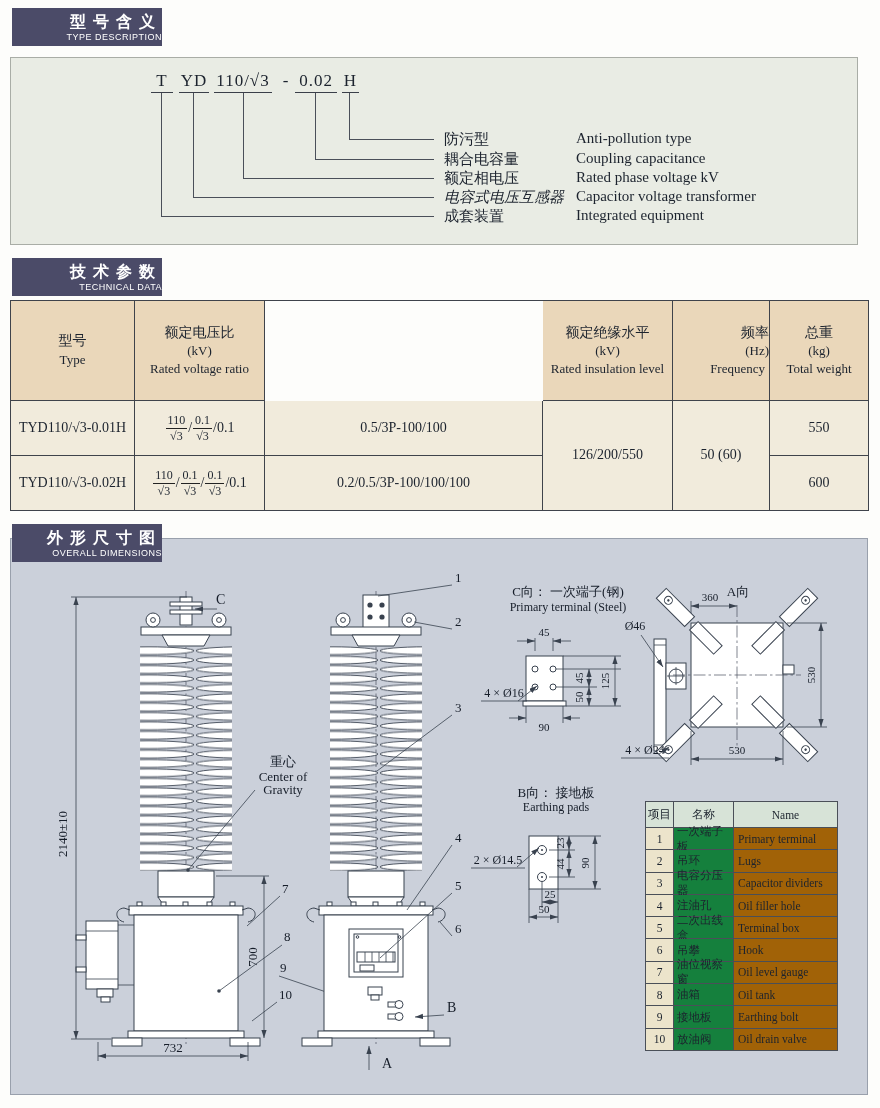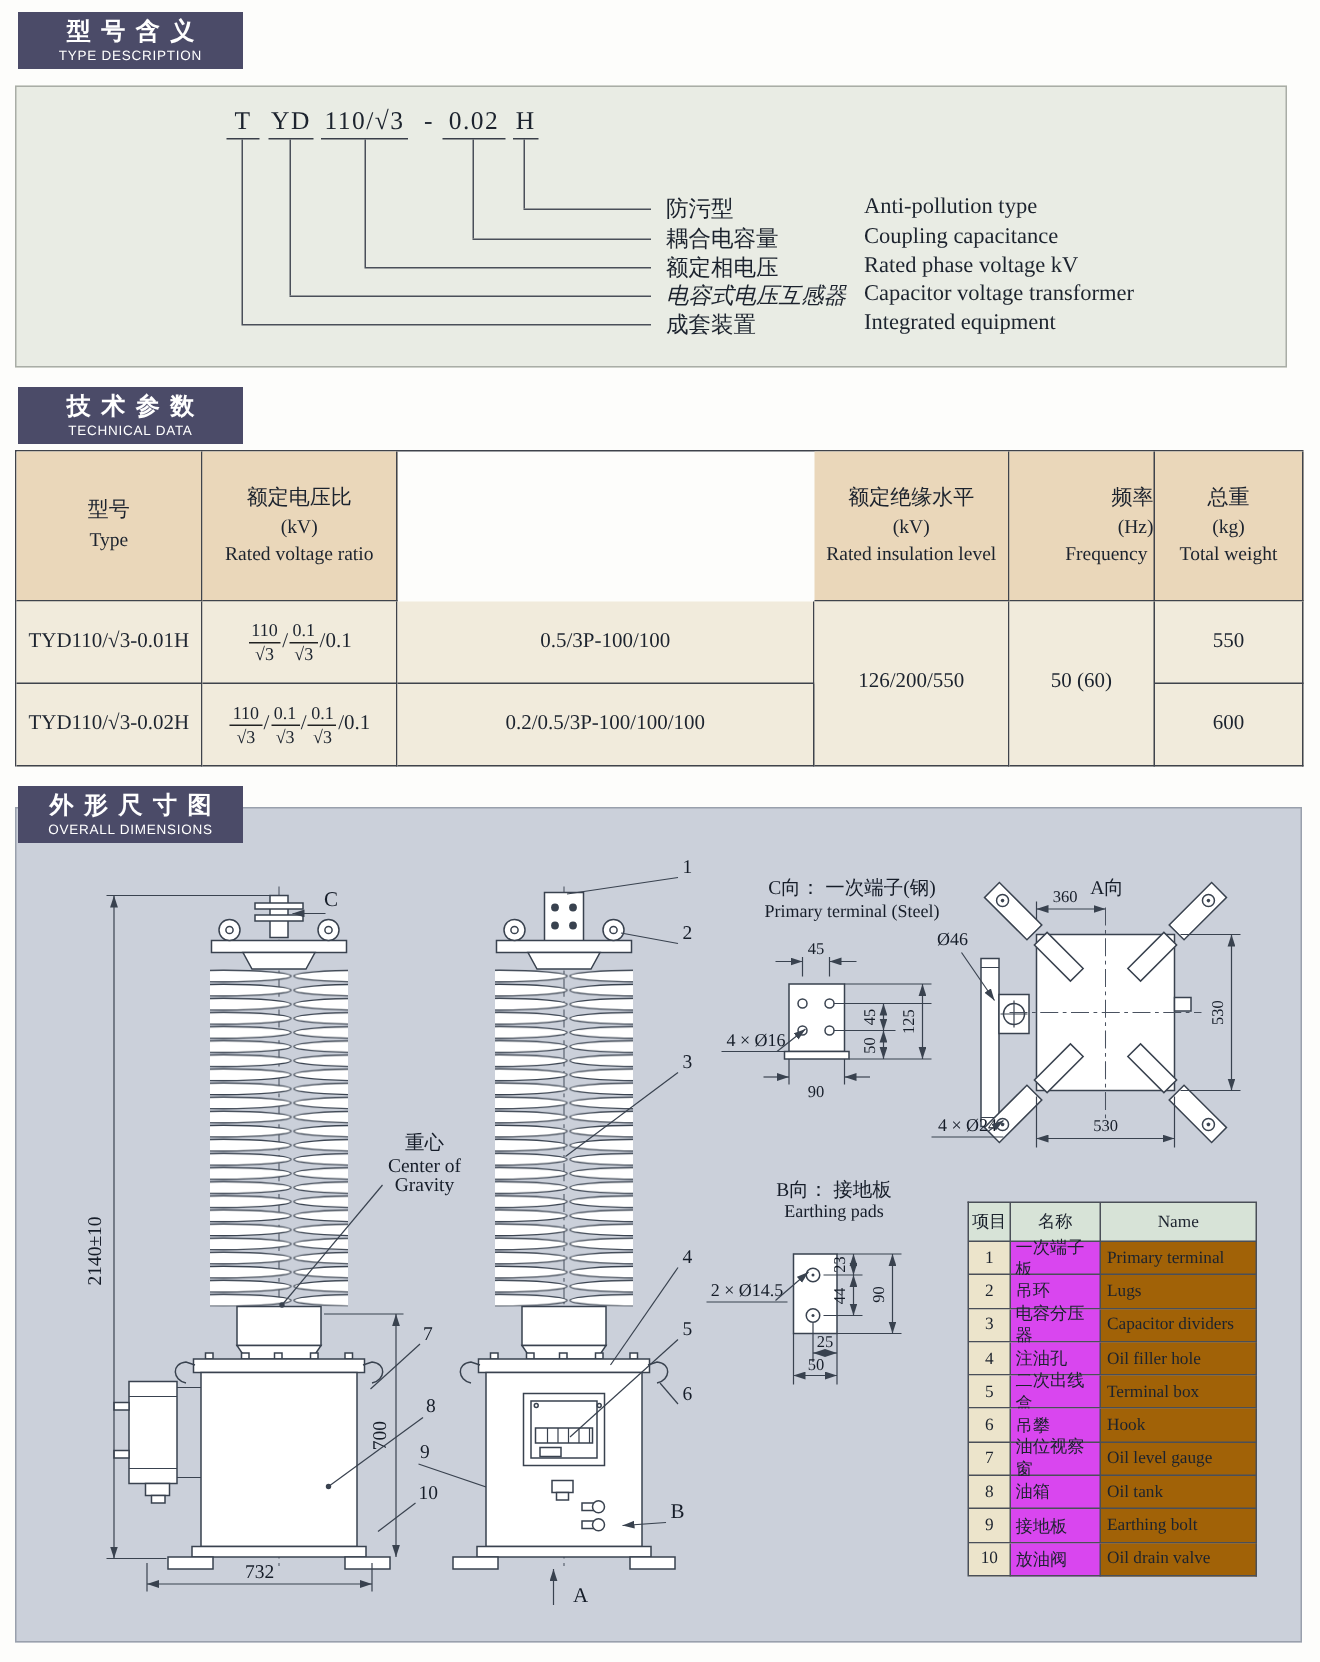--- a/index.html
+++ b/index.html
@@ -1,21 +1,21 @@
 <!DOCTYPE html>
 <html><head>
 <meta charset="utf-8">
 <style>
   html,body{margin:0;padding:0;background:#ffffff;}
   .page{position:relative;width:880px;height:1108px;background:#fdfdfb;overflow:hidden;
         font-family:"Liberation Serif","DejaVu Serif",serif;color:#1c232e;}
   .page *{box-sizing:border-box;}
 
   
-  .badge{position:absolute;left:12px;width:150px;background:#4b4b68;color:#fff;text-align:center;
+  .badge{position:absolute;left:12px;width:150px;background:#4b4b68;color:#fff;text-align:right;
          padding:5px 0 4px;font-family:"Liberation Sans","DejaVu Sans",sans-serif;z-index:5;}
   .badge .bcn{font-size:16px;font-weight:bold;letter-spacing:7px;padding-left:7px;line-height:1.15;}
   .badge .ben{font-size:9px;letter-spacing:.5px;margin-top:2px;line-height:1;}
 
   
   .box1{position:absolute;left:10px;top:57px;width:848px;height:188px;background:#e9ece4;border:1px solid #a9ada6;}
   .codeseg{position:absolute;top:12px;height:23px;text-align:center;font-size:17px;letter-spacing:1px;line-height:22px;}
   .undl{border-bottom:1px solid #3a3f49;}
   .vline{position:absolute;width:0;border-left:1px solid #4a4f59;}
   .hline{position:absolute;height:0;border-top:1px solid #4a4f59;}
@@ -47,21 +47,21 @@
   svg text{fill:#161d29;font-family:"Liberation Serif","DejaVu Serif",serif;font-size:12.5px;}
   svg .t11{font-size:11px;} svg .t12{font-size:12px;} svg .t13{font-size:13px;} svg .t14{font-size:14px;}
 
   
   .ptable{position:absolute;left:645px;top:801px;display:grid;
           grid-template-columns:28px 60px 104px;grid-template-rows:26px repeat(10,22.3px);
           border-left:1px solid #4a4f58;border-top:1px solid #4a4f58;font-size:11.5px;z-index:4;}
   .ptable>div{border-right:1px solid #4a4f58;border-bottom:1px solid #4a4f58;display:flex;align-items:center;}
   .pth{background:#d7e3d7;justify-content:center;}
   .pno{background:#ece4cb;justify-content:center;}
-  .pcn{background:#d946ef;padding-left:3px;}
+  .pcn{background:#15803d;padding-left:3px;}
   .pen{background:#a16207;padding-left:4px;}
 </style>
 </head>
 <body>
 
 <div class="page">
 
   <div class="badge" style="top:8px;">
     <div class="bcn">型号含义</div>
     <div class="ben">TYPE DESCRIPTION</div>

